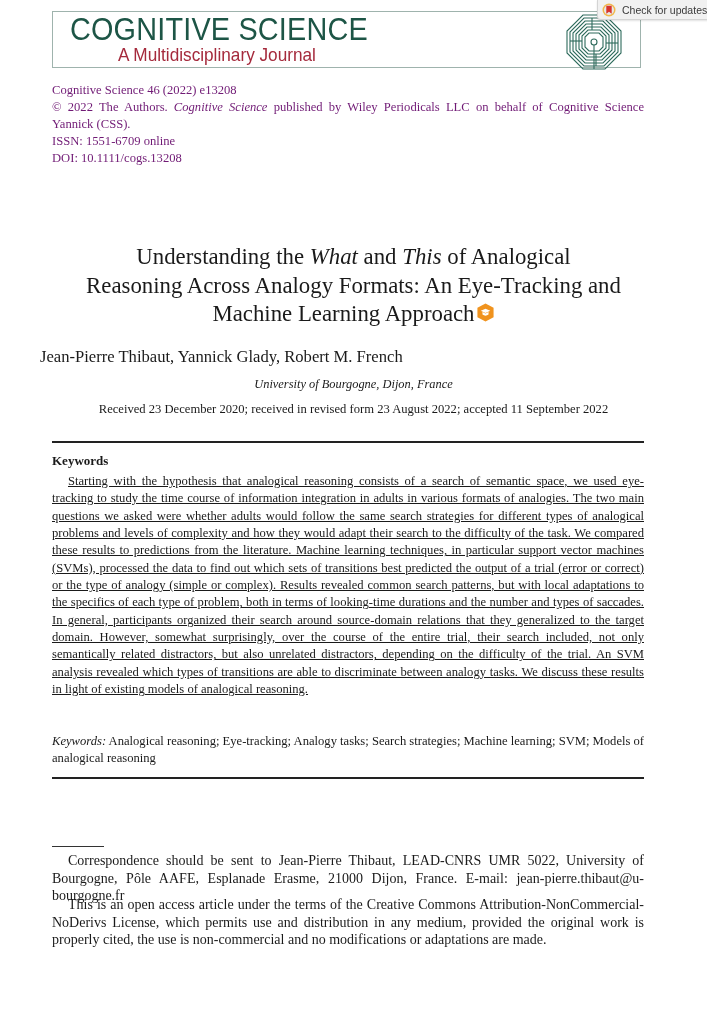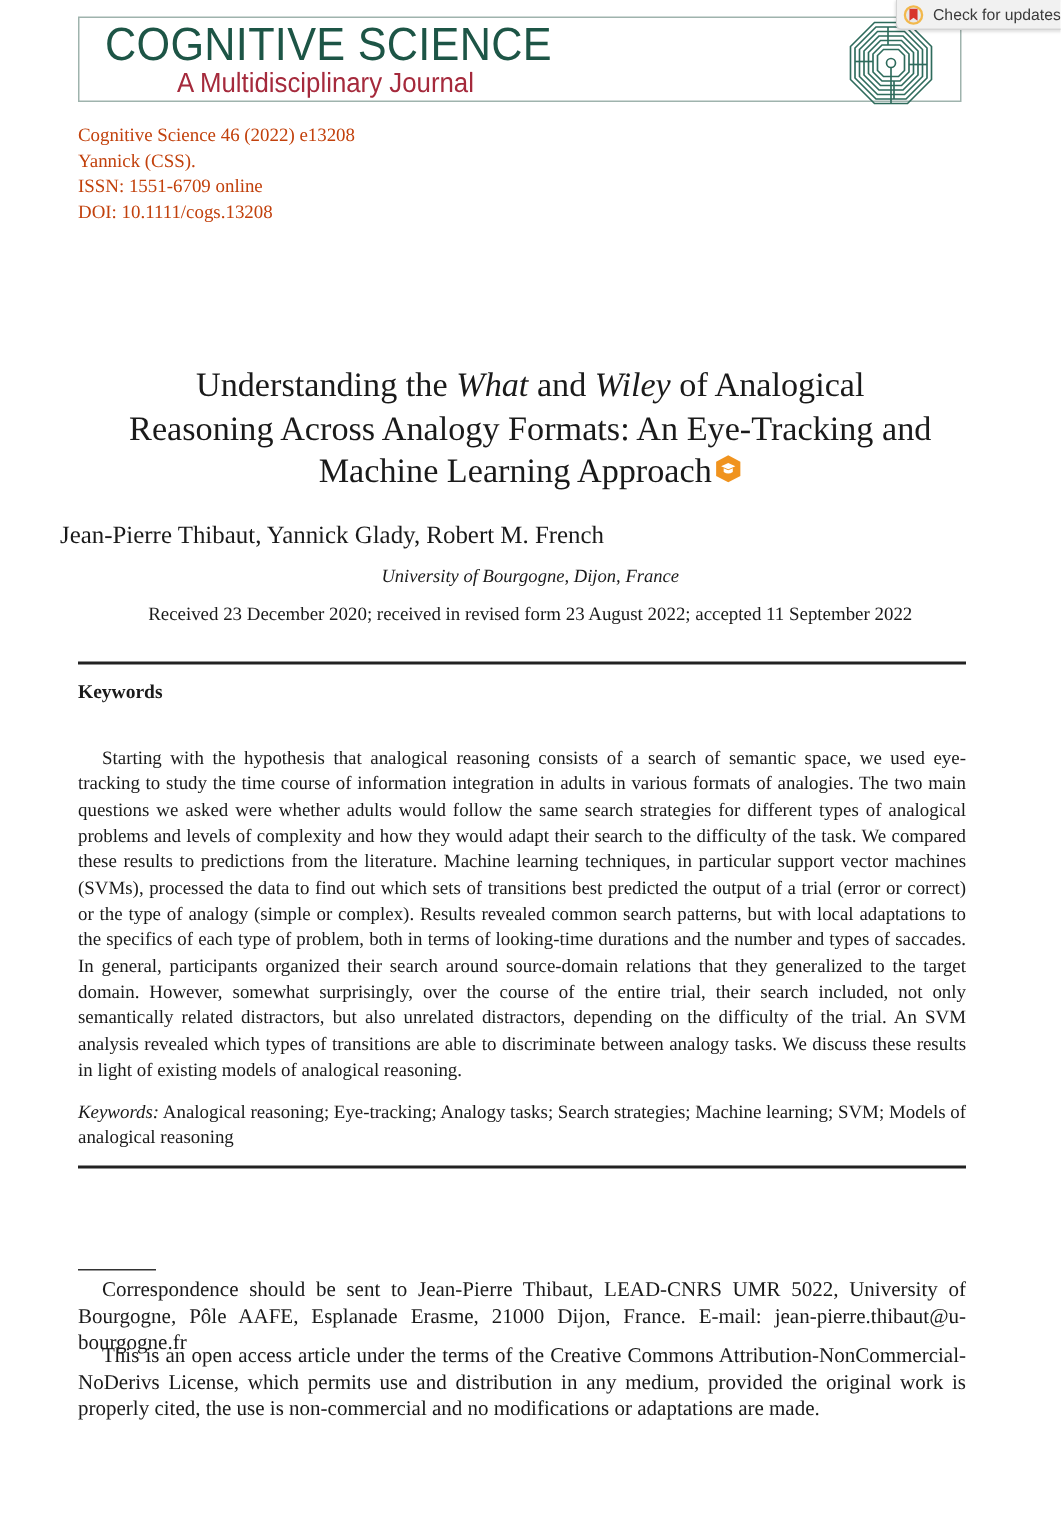--- a/index.html
+++ b/index.html
@@ -27,37 +27,37 @@
     
     .check-updates {
       left: 597px; top: 0px; width: 112px; height: 20px; background: #f1f1f1;
       border: 1px solid #d4d4d4; border-top: none; border-right: none; border-radius: 0 0 0 4px;
       box-sizing: border-box; display: flex; align-items: center; padding-left: 4px;
       font-family: "Liberation Sans", "DejaVu Sans", sans-serif; font-size: 10.5px; color: #3a3a3a;
       box-shadow: 0 1px 2px rgba(0,0,0,0.12);
     }
     .check-updates svg { margin-right: 6px; }
     
-    .meta { left: 52px; width: 592px; font-size: 12.6px; line-height: 17px; color: #c2410c; }
+    .meta { left: 52px; width: 592px; font-size: 12.6px; line-height: 17px; color: #701a75; }
     .meta div { white-space: nowrap; }
     .meta .wrap { white-space: normal; text-align: justify; text-align-last: justify; }
     
     .article-title {
       left: 40px; width: 627px; top: 243px; text-align: center; font-size: 22.8px; line-height: 28.5px; color: #1a1a1a;
     }
     .article-title div { white-space: nowrap; }
     .oa-badge { display: inline-block; vertical-align: -1px; margin-left: 1px; }
     .authors { left: 40px; width: 627px; top: 346px; font-size: 16.6px; line-height: 22px; white-space: nowrap; }
     .affiliation { left: 40px; width: 627px; top: 376px; text-align: center; font-size: 12.4px; font-style: italic; line-height: 17px; }
     .received { left: 40px; width: 627px; top: 401px; text-align: center; font-size: 12.6px; line-height: 17px; white-space: nowrap; }
     .rule-thick { left: 52px; width: 592px; height: 2px; background: #222; }
     .abstract-heading { left: 52px; top: 452px; font-size: 13px; font-weight: bold; line-height: 17px; }
     .abstract-body {
-      left: 52px; width: 592px; top: 497px; font-size: 12.6px; line-height: 17.35px; text-align: justify;
-      text-indent: 16px; hyphens: manual; margin: 0;
+      left: 52px; width: 592px; top: 473px; font-size: 12.6px; line-height: 17.35px; text-align: justify;
+      text-indent: 16px; hyphens: manual; margin: 0; text-decoration: underline;
     }
     .keywords { left: 52px; width: 592px; top: 733px; font-size: 12.6px; line-height: 17.3px; text-align: justify; }
     .keywords .kw-label { font-style: italic; }
     .short-rule { left: 52px; top: 846px; width: 52px; height: 1px; background: #333; }
     .footnote { left: 52px; width: 592px; font-size: 14px; line-height: 17.5px; text-align: justify; text-indent: 16px; margin: 0; }
   </style>
 </head>
 <body>
 
 <div class="abs journal-box"></div>
@@ -87,27 +87,28 @@
   <svg width="14" height="14" viewBox="0 0 14 14">
     <circle cx="7" cy="7" r="6.5" fill="#f2b84b"></circle>
     <circle cx="7" cy="7" r="5" fill="#e8e8e8"></circle>
     <path d="M4.3 2.8 h5.4 v8 l-2.7 -2 l-2.7 2 z" fill="#d8342c"></path>
   </svg>
   <span>Check for updates</span>
 </div>
 
 <div class="abs meta" style="top:82px;">
   <div>Cognitive Science 46 (2022) e13208</div>
+  <div class="wrap"><span>© 2022 The Authors. </span><i>Cognitive Science</i><span> published by Wiley Periodicals LLC on behalf of Cognitive Science</span></div>
   <div>Yannick (CSS).</div>
   <div>ISSN: 1551-6709 online</div>
   <div>DOI: 10.1111/cogs.13208</div>
 </div>
 
 <div class="abs article-title">
-  <div><span>Understanding the </span><i>What</i><span> and </span><i>Wiley</i><span> of Analogical</span></div>
+  <div><span>Understanding the </span><i>What</i><span> and </span><i>This</i><span> of Analogical</span></div>
   <div>Reasoning Across Analogy Formats: An Eye-Tracking and</div>
   <div><span>Machine Learning Approach</span><span class="oa-badge"><svg width="19" height="19" viewBox="0 0 20 20">
     <polygon points="10,0.5 18.5,5 18.5,15 10,19.5 1.5,15 1.5,5" fill="#f0931e"></polygon>
     <path d="M5 8.2 L10 6 L15 8.2 L10 10.4 Z" fill="#ffffff"></path>
     <path d="M6.8 9.6 v2.6 q3.2 2.2 6.4 0 v-2.6 l-3.2 1.4 z" fill="#ffffff"></path>
   </svg></span></div>
 </div>
 
 <div class="abs authors">Jean-Pierre Thibaut, Yannick Glady, Robert M. French</div>
 <div class="abs affiliation">University of Bourgogne, Dijon, France</div>

